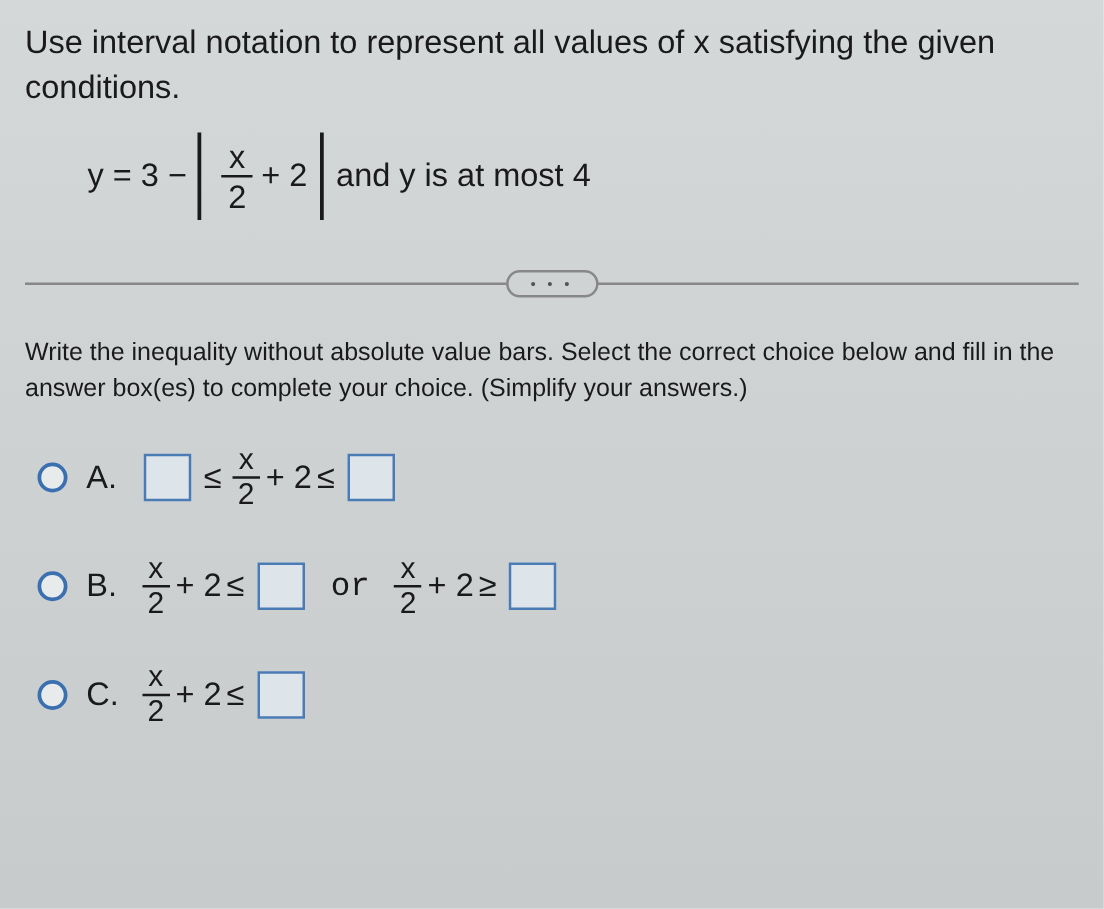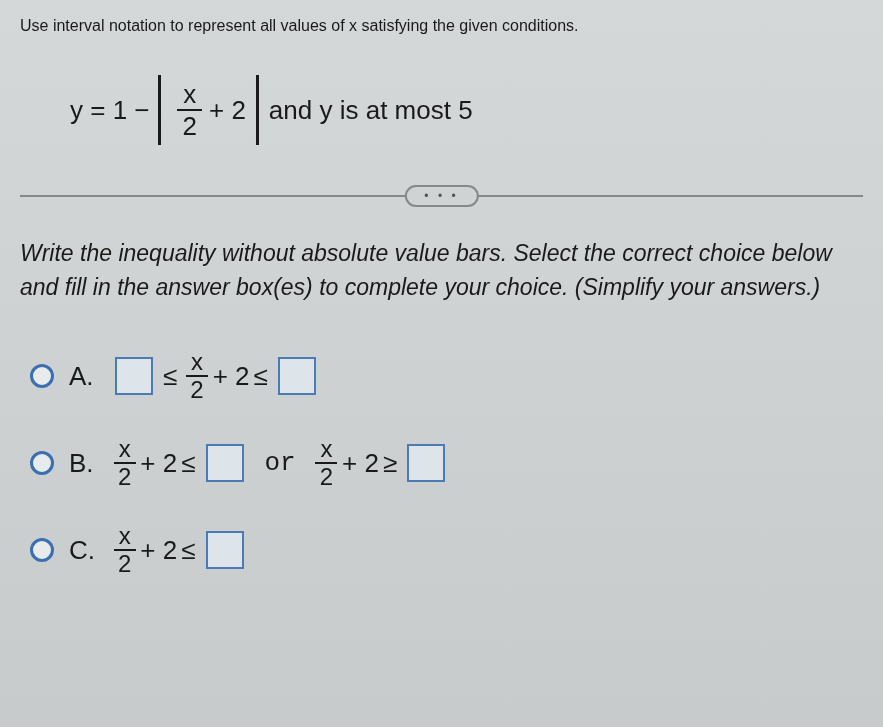--- a/index.html
+++ b/index.html
@@ -10,23 +10,23 @@
     body {
       width: 883px;
       height: 727px;
       background: linear-gradient(to bottom, #d5d8d9 0%, #c8cbcc 100%);
       font-family: Arial, sans-serif;
       color: #1a1a1a;
       padding: 15px 20px;
       position: relative;
     }
     .instructions {
-      font-size: 16px;
+      font-size: 26px;
       line-height: 1.4;
-      margin-bottom: 38px;
+      margin-bottom: 18px;
     }
     .equation-row {
       display: flex;
       align-items: center;
       font-size: 26px;
       margin-left: 50px;
       margin-bottom: 50px;
     }
     .eq-left {
       margin-right: 8px;
@@ -72,25 +72,24 @@
       background: #d0d3d4;
       border: 2px solid #888;
       border-radius: 12px;
       padding: 2px 18px;
       font-size: 12px;
       letter-spacing: 3px;
       color: #555;
       cursor: pointer;
     }
     .sub-instructions {
-      font-size: 23px;
+      font-size: 20px;
       line-height: 1.45;
       margin-top: 40px;
-      margin-bottom: 46px;
-      font-style: italic;
+      margin-bottom: 30px;
     }
     .choices {
       margin-left: 10px;
     }
     .choice {
       display: flex;
       align-items: center;
       margin-bottom: 35px;
       font-size: 26px;
     }
@@ -146,29 +145,29 @@
       padding: 1px 5px 0 5px;
       line-height: 1;
     }
   </style>
 </head>
 <body>
 
 <div class="instructions">Use interval notation to represent all values of x satisfying the given conditions.</div>
 
 <div class="equation-row">
-  <span class="eq-left">y = 1 −</span>
+  <span class="eq-left">y = 3 −</span>
   <span class="abs-bars">
     <span class="frac">
       <span class="num">x</span>
       <span class="den">2</span>
     </span>
     <span>+ 2</span>
   </span>
-  <span class="inline-text">and y is at most 5</span>
+  <span class="inline-text">and y is at most 4</span>
 </div>
 
 <div class="divider-row">
   <div class="ellipsis-badge">• • •</div>
 </div>
 
 <div class="sub-instructions">Write the inequality without absolute value bars. Select the correct choice below and fill in the answer box(es) to complete your choice. (Simplify your answers.)</div>
 
 <div class="choices">
 

